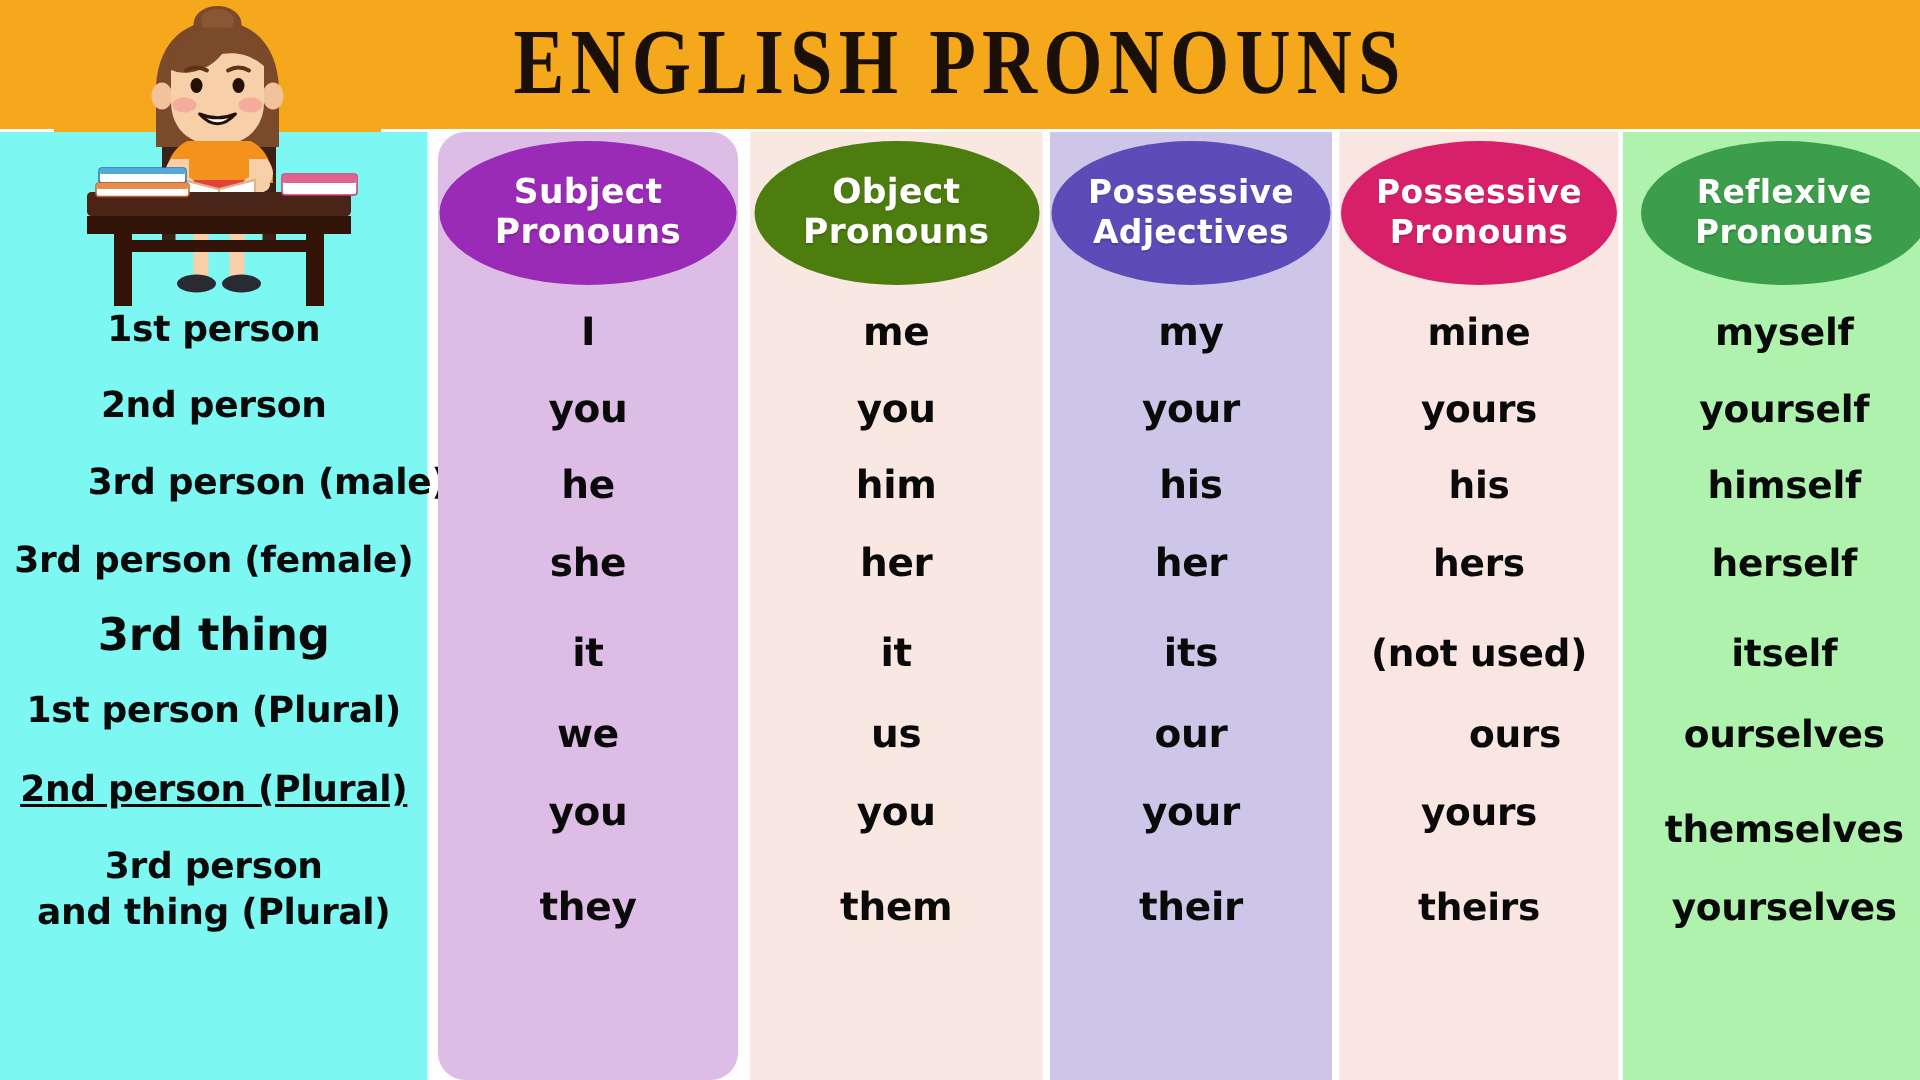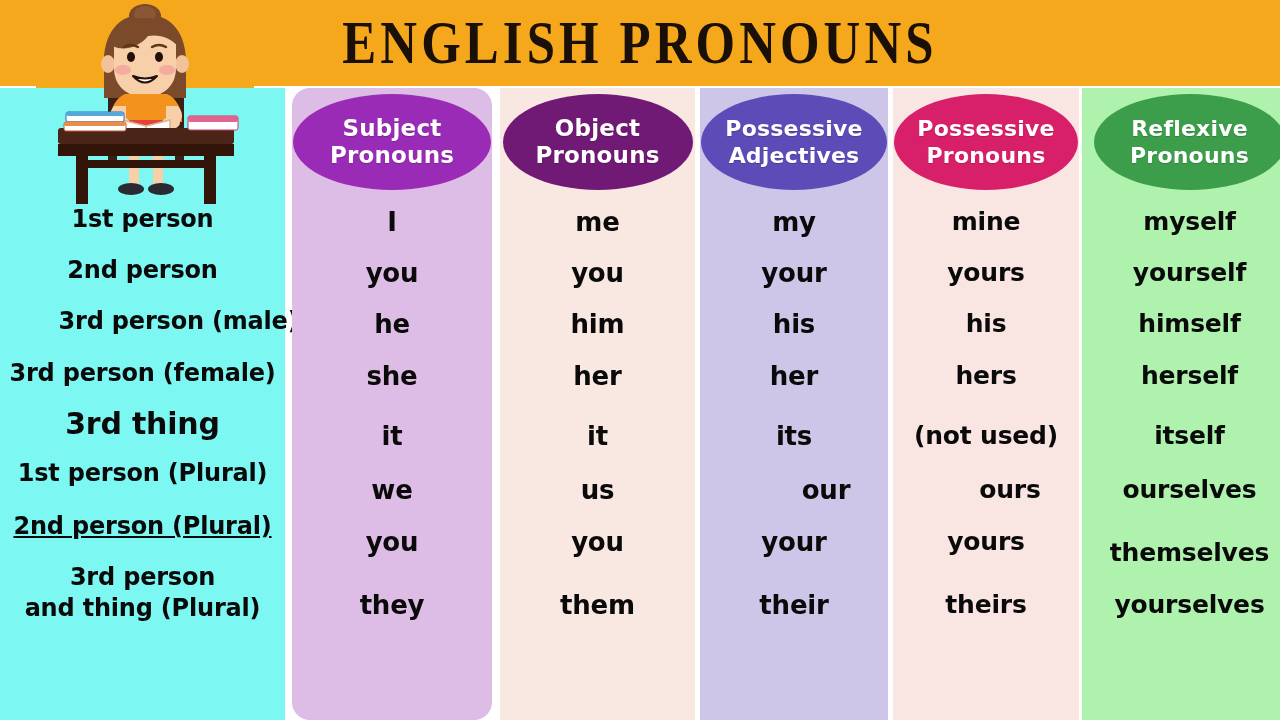--- a/index.html
+++ b/index.html
@@ -88,21 +88,21 @@
     color: #ffffff;
     font-family: "DejaVu Sans", sans-serif;
     font-weight: bold;
     font-size: 23px;
     line-height: 29px;
     text-align: center;
     letter-spacing: 0.2px;
     text-shadow: 0 1px 1px rgba(0,0,0,0.18);
   }
   #oval-subject { background: #9A2BB6; width: 198px; }
-  #oval-object  { background: #701a75; width: 190px; }
+  #oval-object  { background: #4d7c0f; width: 190px; }
   #oval-posadj  { background: #5D4BB8; width: 186px; font-size: 22px; }
   #oval-pospro  { background: #D8206A; width: 184px; font-size: 22px; }
   #oval-reflex  { background: #3C9E4A; width: 192px; font-size: 22px; }
   .oval .line2 { margin-top: -2px; }
 
   
   .person-list {
     position: absolute;
     left: 0;
     top: 112px;
@@ -287,21 +287,21 @@
     <div class="oval" id="oval-posadj">
       <span>Possessive</span>
       <span class="line2">Adjectives</span>
     </div>
     <div class="value-list">
       <div class="value-cell" style="margin-top:7px;line-height:30px;">my</div>
       <div class="value-cell" style="margin-top:21px;line-height:30px;">your</div>
       <div class="value-cell" style="margin-top:21px;line-height:30px;">his</div>
       <div class="value-cell" style="margin-top:22px;line-height:30px;">her</div>
       <div class="value-cell" style="margin-top:30px;line-height:30px;">its</div>
-      <div class="value-cell" style="margin-top:24px;line-height:30px;padding-left:32px;">our</div>
+      <div class="value-cell" style="margin-top:24px;line-height:30px;">our</div>
       <div class="value-cell" style="margin-top:22px;line-height:30px;">your</div>
       <div class="value-cell" style="margin-top:33px;line-height:30px;">their</div>
     </div>
   </div>
 
   <div class="col" id="col-pospro">
     <div class="oval" id="oval-pospro">
       <span>Possessive</span>
       <span class="line2">Pronouns</span>
     </div>

